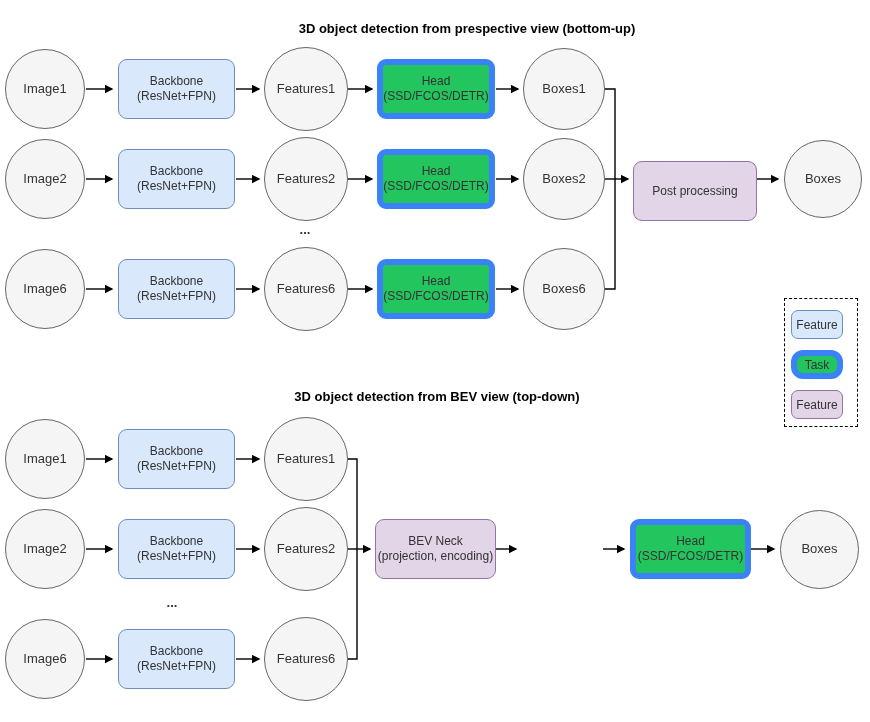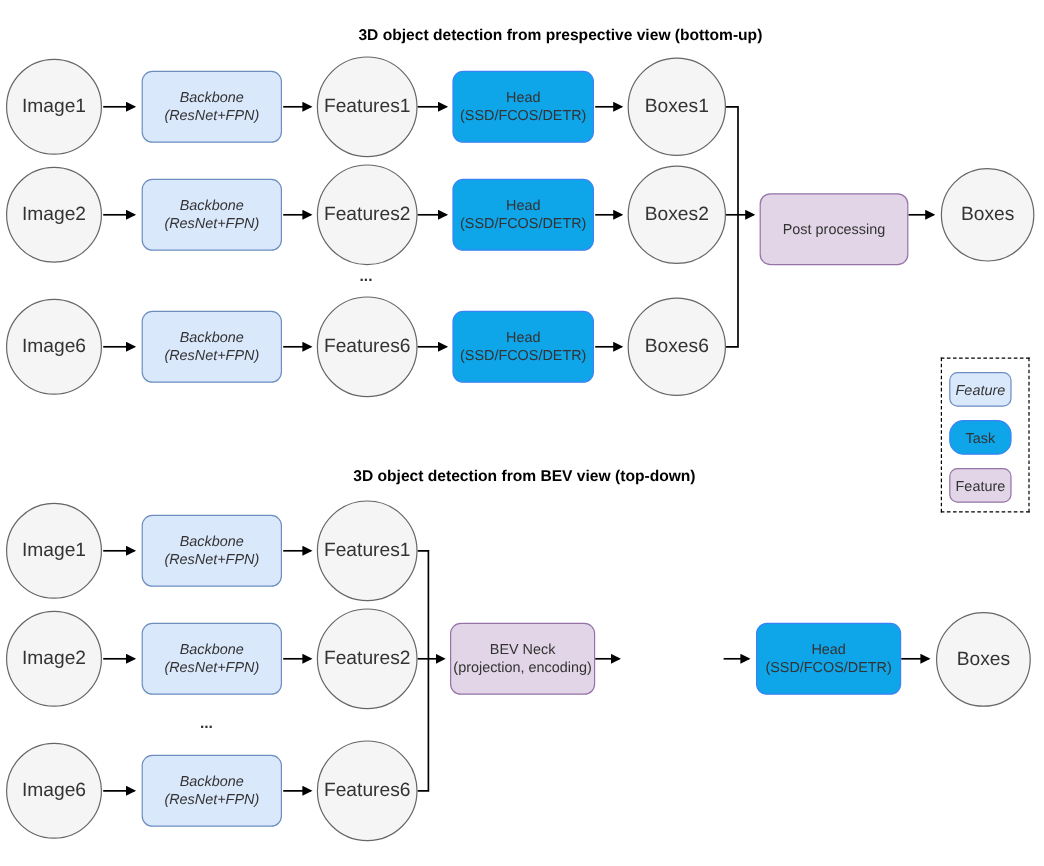--- a/index.html
+++ b/index.html
@@ -19,42 +19,42 @@
     text-align: center;
   }
   .circle {
     position: absolute;
     border-radius: 50%;
     background: #f5f5f5;
     border: 1px solid #666666;
     display: flex;
     align-items: center;
     justify-content: center;
-    font-size: 16px;
+    font-size: 13px;
     color: #333333;
     text-align: center;
     white-space: pre-line;
     line-height: 1.25;
     box-sizing: border-box;
   }
   .box {
     position: absolute;
     border-radius: 9px;
     display: flex;
     align-items: center;
     justify-content: center;
     font-size: 12px;
     color: #333333;
     text-align: center;
     white-space: pre-line;
     line-height: 1.25;
     box-sizing: border-box;
   }
-  .blue   { background: #dae8fc; border: 1px solid #6c8ebf; font-style: italic; }
-  .green  { background: #0ea5e9; border: 1px solid #3b82f6; }
+  .blue   { background: #dae8fc; border: 1px solid #6c8ebf; }
+  .green  { background: #22c55e; border: 6px solid #3b82f6; }
   .purple { background: #e1d5e7; border: 1px solid #9673a6; }
   .ellipsis {
     position: absolute;
     font-size: 13px;
     font-weight: bold;
     color: #333333;
     text-align: center;
     width: 30px;
   }
   #wires { position: absolute; left: 0; top: 0; }

